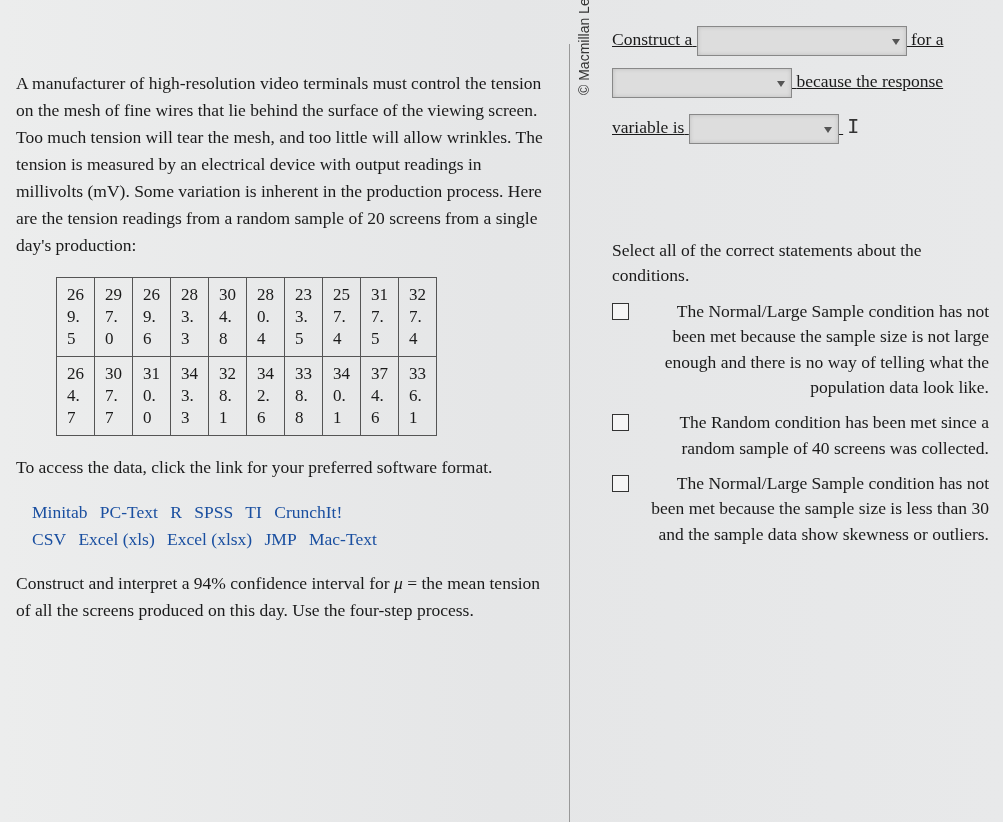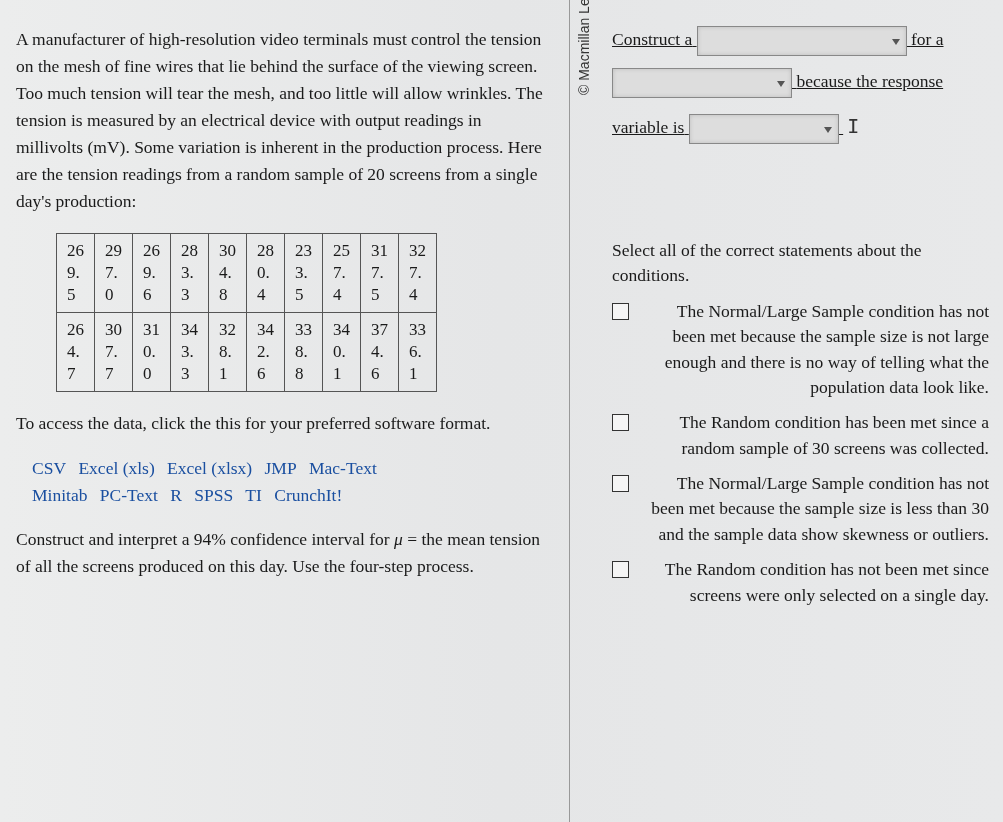--- a/index.html
+++ b/index.html
@@ -16,20 +16,21 @@
     display: flex;
     width: 1003px;
     height: 822px;
     background: linear-gradient(90deg, #eceded 0%, #e5e6e7 50%, #e8e9ea 100%);
   }
   .left-col {
     width: 570px;
     padding: 8px 18px 10px 16px;
     border-right: 1px solid #999;
     position: relative;
+    margin-top: 44px;
   }
   .right-col {
     flex: 1;
     padding: 18px 14px 10px 42px;
     position: relative;
   }
   .copyright {
     position: absolute;
     left: 6px;
     top: 95px;
@@ -192,37 +193,37 @@
         <td style="white-space: pre;">37
 4.
 6</td>
         <td style="white-space: pre;">33
 6.
 1</td>
       </tr>
     </tbody>
       </table>
 
-    <p class="body-text">To access the data, click the this for your preferred software format.</p>
+    <p class="body-text">To access the data, click the link for your preferred software format.</p>
 
     <div class="links">
-      <div>
-        <span>CSV</span>
-        <span>Excel (xls)</span>
-        <span>Excel (xlsx)</span>
-        <span>JMP</span>
-        <span>Mac-Text</span>
-      </div>
       <div>
         <span>Minitab</span>
         <span>PC-Text</span>
         <span>R</span>
         <span>SPSS</span>
         <span>TI</span>
         <span>CrunchIt!</span>
+      </div>
+      <div>
+        <span>CSV</span>
+        <span>Excel (xls)</span>
+        <span>Excel (xlsx)</span>
+        <span>JMP</span>
+        <span>Mac-Text</span>
       </div>
     </div>
 
     <p class="body-text">
       <span>Construct and interpret a 94% confidence interval for </span><em class="math">μ</em><span> = the mean tension of all the screens produced on this day. Use the four-step process.</span>
     </p>
   </div>
 
   <div class="right-col">
     <div class="copyright">© Macmillan Learning</div>
@@ -242,25 +243,21 @@
 
     <div class="checklist">
       <div class="prompt">Select all of the correct statements about the conditions.</div>
 
       <div class="check-item">
         <div class="checkbox"></div>
         <div class="check-text">The Normal/Large Sample condition has not been met because the sample size is not large enough and there is no way of telling what the population data look like.</div>
       </div>
       <div class="check-item">
         <div class="checkbox"></div>
-        <div class="check-text">The Random condition has been met since a random sample of 30 screens was collected.</div>
+        <div class="check-text">The Random condition has been met since a random sample of 40 screens was collected.</div>
       </div>
       <div class="check-item">
         <div class="checkbox"></div>
         <div class="check-text">The Normal/Large Sample condition has not been met because the sample size is less than 30 and the sample data show skewness or outliers.</div>
       </div>
-      <div class="check-item">
-        <div class="checkbox"></div>
-        <div class="check-text">The Random condition has not been met since screens were only selected on a single day.</div>
-      </div>
     </div>
   </div>
 </div>
 
 </body></html>

